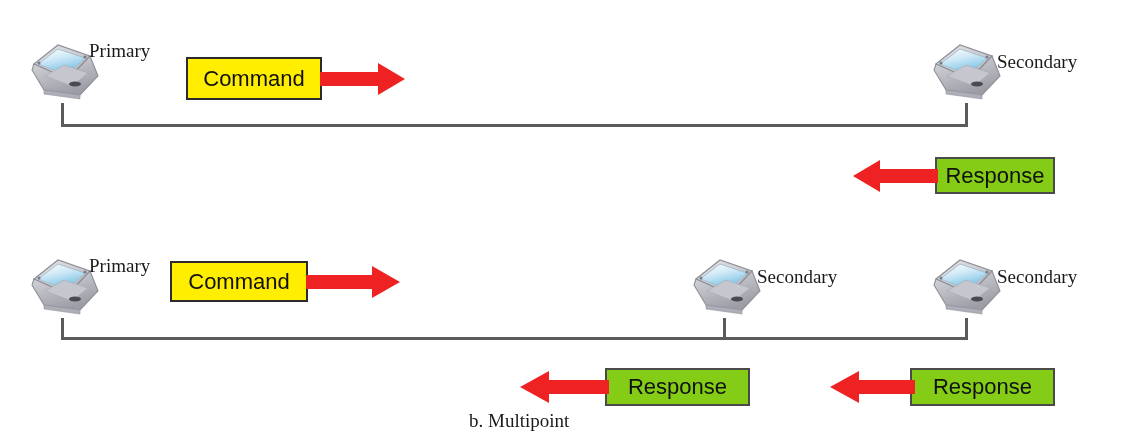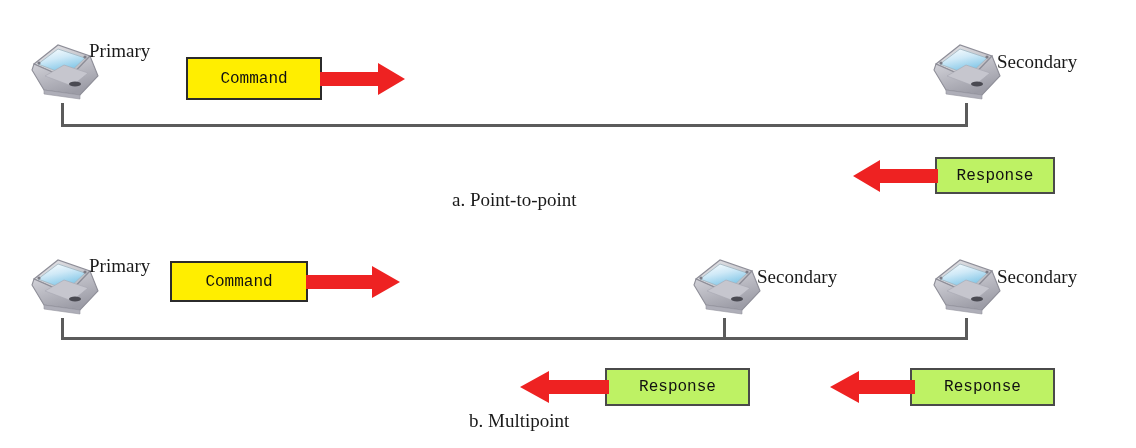--- a/index.html
+++ b/index.html
@@ -42,32 +42,32 @@
   }
   .bus-h { height: 3px; }
   .bus-v { width: 3px; }
   .msgbox {
     position: absolute;
     box-sizing: border-box;
     border: 2px solid #c2410c;
     display: flex;
     align-items: center;
     justify-content: center;
-    font-family: Liberation Mono, monospace;
-    font-size: 16px;
+    font-family: Liberation Sans, sans-serif;
+    font-size: 22px;
     color: #111111;
     white-space: nowrap;
     line-height: 1;
   }
   .msgbox.command {
     background: #ffee00;
     border-color: #2b2b2b;
   }
   .msgbox.response {
-    background: #bef264;
+    background: #84cc16;
     border-color: #4a4a4a;
   }
   .arrow {
     position: absolute;
   }
   .arrow svg { display: block; }
 </style>
 </head>
 <body>
 
@@ -133,21 +133,20 @@
     </svg>
   </div>
 
   <div class="msgbox response" style="left:935px; top:157px; width:120px; height:37px;">Response</div>
   <div class="arrow" style="left:840px; top:159px;">
     <svg width="98" height="34" viewBox="0 0 98 34">
       <path d="M98,10 L40,10 L40,1 L13,17 L40,33 L40,24 L98,24 Z" fill="#ee2222"></path>
     </svg>
   </div>
 
-  <div class="caption" style="left:452px; top:190px;">a. Point-to-point</div>
 
   <div class="laptop" style="left:28px; top:257px;">
     <svg viewBox="0 0 76 62" width="76" height="62" aria-hidden="true">
       <polygon points="6,22 30,3 62,14 40,37" fill="url(#lidg)" stroke="#8e8e98" stroke-width="1.2"></polygon>
       <polygon points="10,22 30,7 57,16 39,33" fill="url(#scr)" stroke="#9fb6c2" stroke-width="0.8"></polygon>
       <polygon points="40,37 6,22 4,28 16,48 52,53 70,34 62,14" fill="url(#basg)" stroke="#8e8e98" stroke-width="1.1"></polygon>
       <polygon points="17,34 44,44 60,31 36,23" fill="#c6c6ce" stroke="#a8a8b2" stroke-width="0.6"></polygon>
       <ellipse cx="47" cy="42" rx="6" ry="2.6" fill="#4a4a52"></ellipse>
       <polygon points="16,48 52,53 52,57 16,52" fill="#aeaeb8" stroke="#93939d" stroke-width="0.6"></polygon>
       <circle cx="11" cy="21" r="1.6" fill="#7c7c86"></circle>

